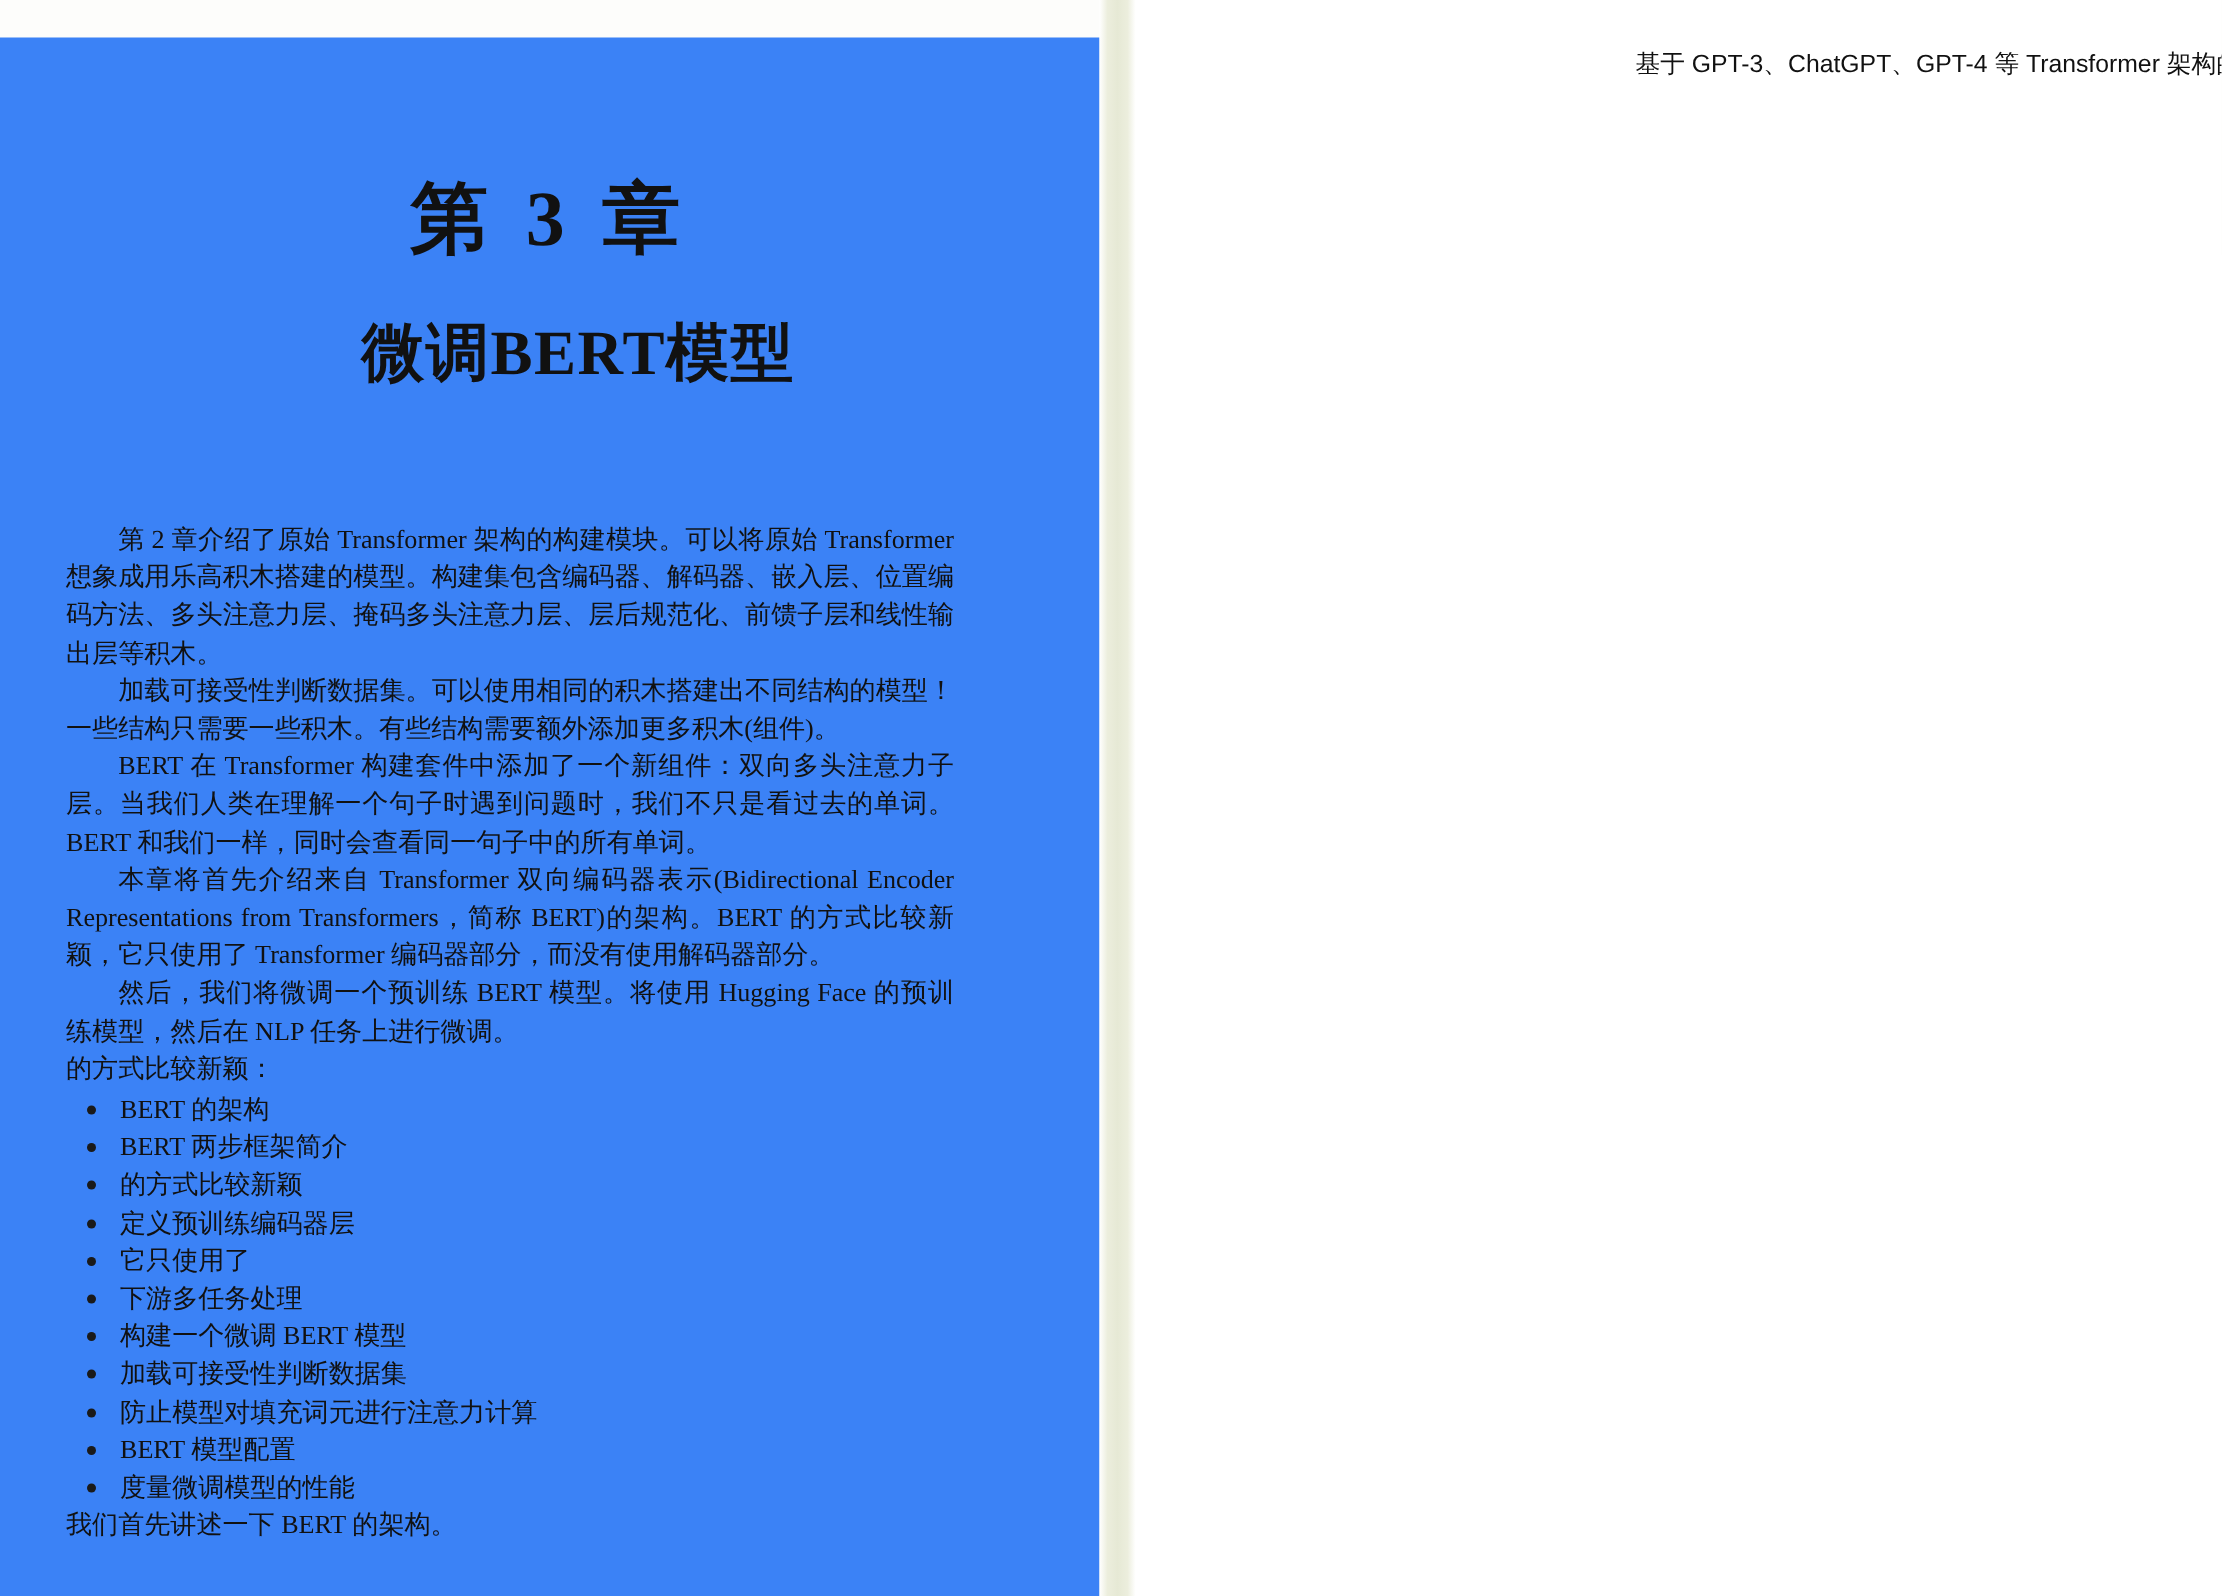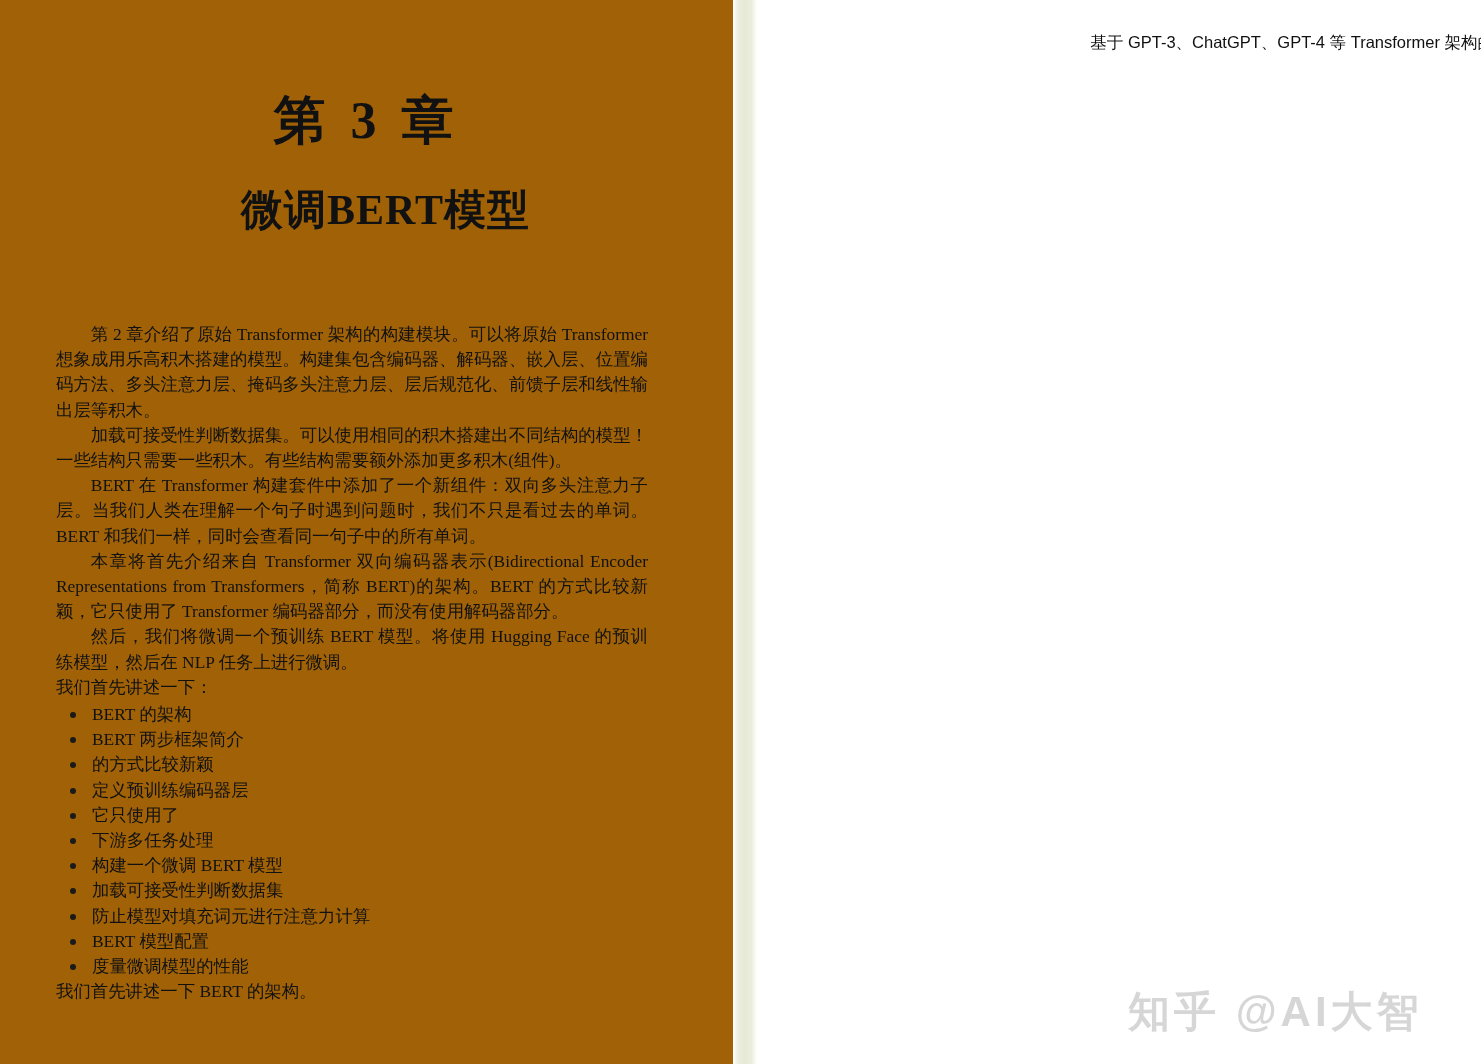--- a/index.html
+++ b/index.html
@@ -12,35 +12,35 @@
     overflow:hidden;
     position:relative;
   }
   
   #spread{position:absolute;inset:0;background:#fdfdfb;}
   .gutter{
     position:absolute;top:0;bottom:0;left:733px;width:24px;
     background:linear-gradient(to right,#ffffff 0%,#eceedd 22%,#e6e9d5 50%,#eceedd 78%,#ffffff 100%);
   }
   .pg{position:absolute;top:0;bottom:0;}
-  .pg.left{left:0;width:733px;background:#a16207;}
+  .pg.left{left:0;width:733px;background:#3b82f6;margin-top:25px;}
   .pg.right{left:757px;right:0;background:#ffffff;}
 
   
   .chap-num{
     position:absolute;left:0;right:0;top:86px;text-align:center;
     font-weight:bold;font-size:52px;letter-spacing:6px;
     font-family:"Liberation Serif","DejaVu Serif",serif;
   }
   .chap-title{
     position:absolute;left:0;right:0;top:182px;text-align:center;
     font-weight:bold;font-size:42px;letter-spacing:1px;padding-left:38px;
   }
   .lbody{
-    position:absolute;left:56px;top:322px;width:592px;
+    position:absolute;left:44px;top:322px;width:592px;
     font-size:17.4px;line-height:25.2px;text-align:justify;
     text-justify:inter-ideograph;
   }
   .lbody p{margin:0 0 0 0;text-indent:2em;}
   .lbody p.noind{text-indent:0;}
   ul.topics{list-style:none;margin:2px 0 0 0;padding:0;}
   ul.topics li{
     position:relative;padding-left:36px;font-size:17.4px;line-height:25.2px;
   }
   ul.topics li:before{
@@ -72,21 +72,21 @@
   <div class="pg left">
     <div class="chap-num">第 3 章</div>
     <div class="chap-title">微调BERT模型</div>
 
     <div class="lbody">
       <p>第 2 章介绍了原始 Transformer 架构的构建模块。可以将原始 Transformer 想象成用乐高积木搭建的模型。构建集包含编码器、解码器、嵌入层、位置编码方法、多头注意力层、掩码多头注意力层、层后规范化、前馈子层和线性输出层等积木。</p>
       <p>加载可接受性判断数据集。可以使用相同的积木搭建出不同结构的模型！一些结构只需要一些积木。有些结构需要额外添加更多积木(组件)。</p>
       <p>BERT 在 Transformer 构建套件中添加了一个新组件：双向多头注意力子层。当我们人类在理解一个句子时遇到问题时，我们不只是看过去的单词。BERT 和我们一样，同时会查看同一句子中的所有单词。</p>
       <p>本章将首先介绍来自 Transformer 双向编码器表示(Bidirectional Encoder Representations from Transformers，简称 BERT)的架构。BERT 的方式比较新颖，它只使用了 Transformer 编码器部分，而没有使用解码器部分。</p>
       <p>然后，我们将微调一个预训练 BERT 模型。将使用 Hugging Face 的预训练模型，然后在 NLP 任务上进行微调。</p>
-      <p class="noind">我们首先讲述一下：</p>
+      <p class="noind">的方式比较新颖：</p>
       <ul class="topics">
         <li>BERT 的架构</li>
         <li>BERT 两步框架简介</li>
         <li>的方式比较新颖</li>
         <li>定义预训练编码器层</li>
         <li>它只使用了</li>
         <li>下游多任务处理</li>
         <li>构建一个微调 BERT 模型</li>
         <li>加载可接受性判断数据集</li>
         <li>防止模型对填充词元进行注意力计算</li>
@@ -102,14 +102,13 @@
   <div class="pg right">
 
     <div class="rhead">
 
       <span class="rtitle">基于 GPT-3、ChatGPT、GPT-4 等 Transformer 架构的自然语言处理</span>
       <div class="rule"></div>
     </div>
 
   </div>
 
-  <div class="wm">知乎 @AI大智</div>
 </div>
 
 </body></html>

